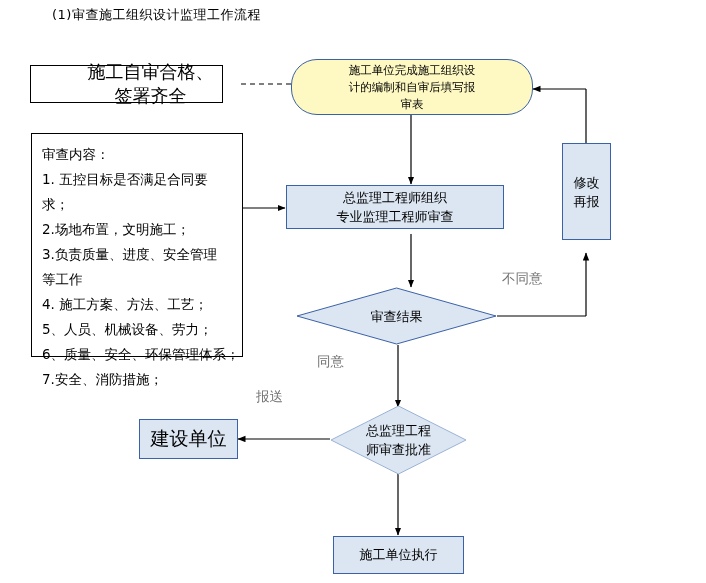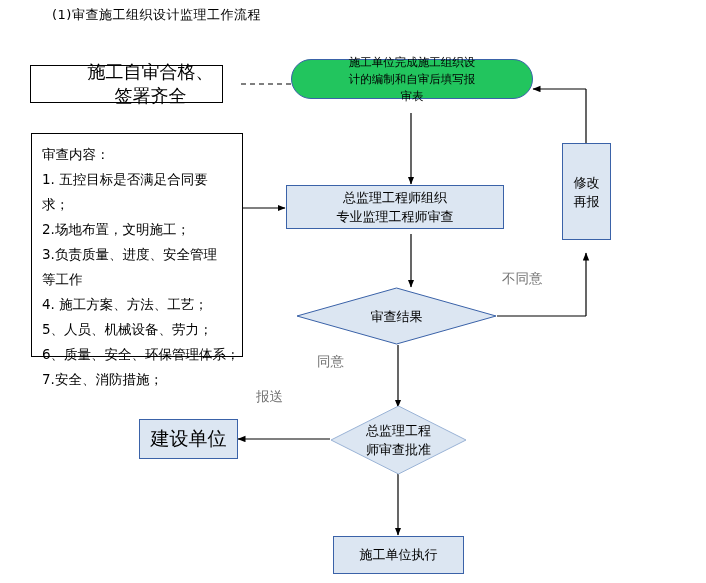--- a/index.html
+++ b/index.html
@@ -132,21 +132,21 @@
 
     <line x1="330" y1="439" x2="238" y2="439" stroke="#000000" stroke-width="1.2" marker-end="url(#arrow)"></line>
 
     <line x1="398" y1="474" x2="398" y2="535" stroke="#000000" stroke-width="1.2" marker-end="url(#arrow)"></line>
   </svg>
 
   <div class="node rect" style="left:30px; top:65px; width:193px; height:38px; font-size:18px;padding-left:48px;">
     <span>施工自审合格、签署齐全</span>
   </div>
 
-  <div class="node" style="left:291px; top:59px; width:242px; height:40px; border:1px solid #3a62a8; background:#22c55e; border-radius:26px;">
+  <div class="node" style="left:291px; top:59px; width:242px; height:56px; border:1px solid #3a62a8; background:#fef9c3; border-radius:26px;">
     <div class="cell-lines small">
       <span>施工单位完成施工组织设</span>
       <span>计的编制和自审后填写报</span>
       <span>审表</span>
     </div>
   </div>
 
   <div class="textbox" style="left:31px; top:133px; width:212px; height:224px;">
     <div>审查内容：</div>
     <div>1. 五控目标是否满足合同要</div>

